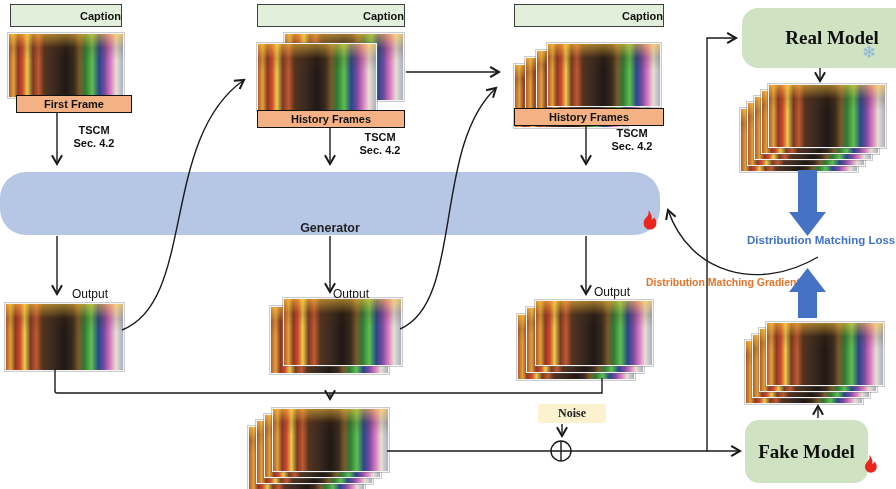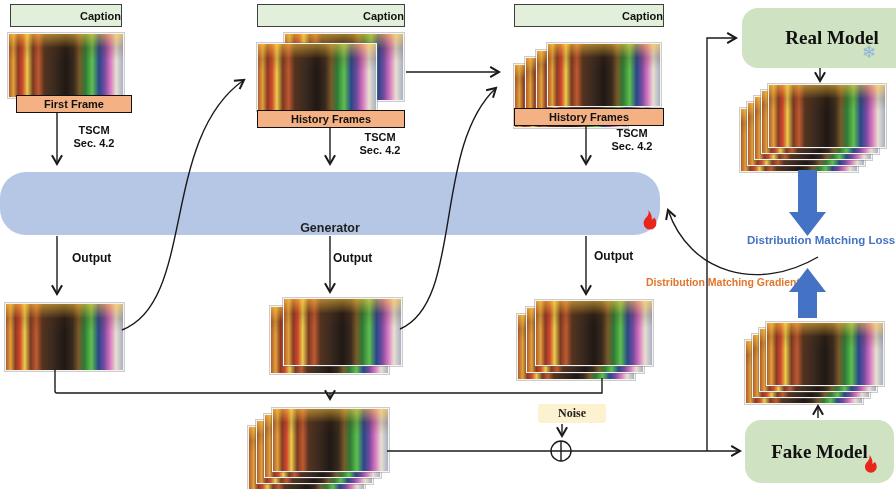--- a/index.html
+++ b/index.html
@@ -25,21 +25,21 @@
     background:#e2efda;border:1.5px solid #3f3f3f;
     display:flex;align-items:center;justify-content:flex-end;
     font-weight:bold;font-size:11px;color:#111;
   }
   .frame-label{
     background:#f4b183;border:1px solid #111;
     display:flex;align-items:center;justify-content:center;
     font-weight:bold;font-size:11px;color:#111;z-index:5;
   }
   .tscm{font-weight:bold;font-size:11px;color:#111;text-align:center;line-height:13px;}
-  .out-label{font-weight:bold;font-size:12px;color:#111;}
+  .out-label{font-weight:normal;font-size:12px;color:#111;margin-top:36px;}
   .gen-bar{
     background:#b6c7e6;border-radius:26px;
     display:flex;align-items:flex-end;justify-content:center;
     font-weight:bold;font-size:12.5px;color:#1f1f1f;
   }
   .model-box{
     background:#cfe3c3;border-radius:16px;
     display:flex;align-items:center;justify-content:center;
     font-family:"Liberation Serif",serif;font-size:19px;font-weight:600;color:#111;
   }
@@ -149,21 +149,21 @@
 
   <div class="abs loss-text" style="left:740px;top:234px;margin-left:7px;">Distribution Matching Loss</div>
   <div class="abs grad-text" style="left:646px;top:276px;">Distribution Matching Gradient</div>
 
   <div>
     <div class="ph" style="left:745px;top:340px;width:116px;height:62px;"></div>
     <div class="ph" style="left:752px;top:334px;width:116px;height:62px;"></div>
     <div class="ph" style="left:759px;top:328px;width:116px;height:62px;"></div>
     <div class="ph" style="left:766px;top:322px;width:116px;height:62px;"></div>
   </div>
-  <div class="abs model-box" style="left:745px;top:420px;width:149px;height:63px;">
+  <div class="abs model-box" style="left:745px;top:420px;width:123px;height:63px;border-radius:14px;">
     <span>Fake Model</span>
   </div>
   <div class="abs" style="left:858px;top:453px;width:22px;height:22px;">
     <svg width="22" height="22" viewBox="0 0 24 24">
         <path d="M12.3 2.2c.8 2.9.1 4.8-1.5 6.6-1.5 1.7-3.2 3.4-3.2 6.4a6.4 6.4 0 0 0 12.8 0c0-2.2-.8-4-2.1-5.6-.7 1.1-1.4 1.8-2.6 2.2.7-3.1-.9-7.3-3.4-9.6z" fill="#e8261d"></path>
       </svg>
   </div>
 
   <svg class="overlay" width="896" height="489" viewBox="0 0 896 489">
     <defs>

